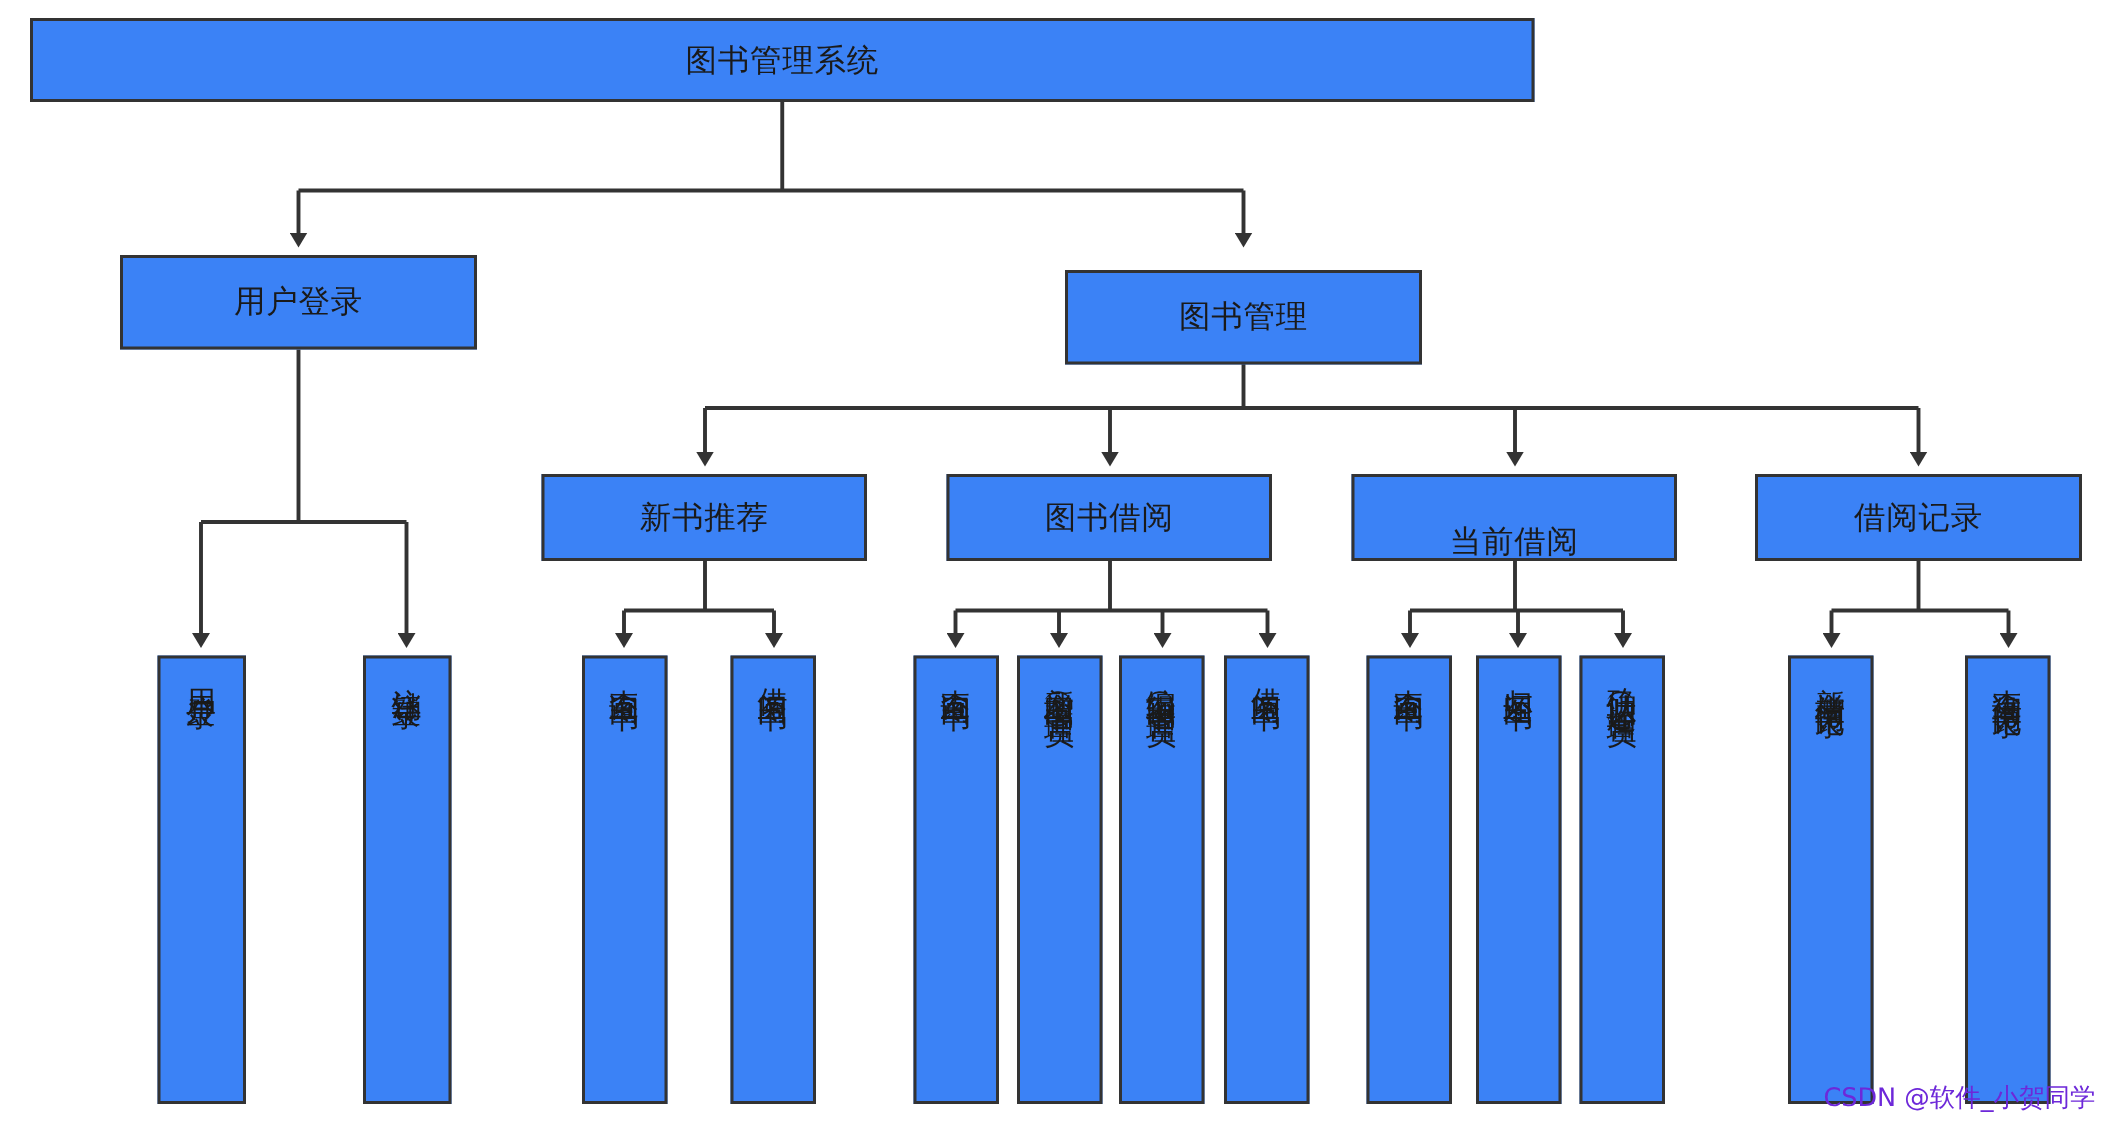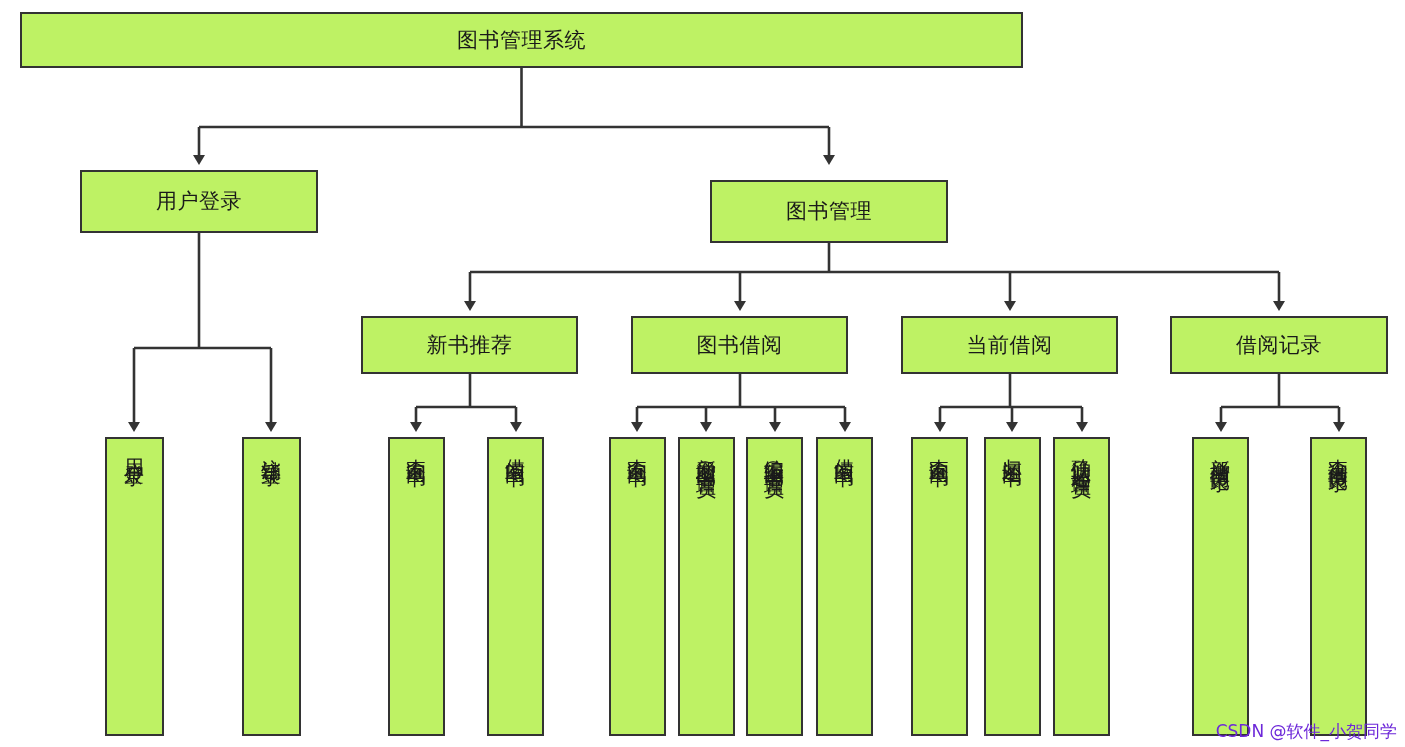--- a/index.html
+++ b/index.html
@@ -22,21 +22,21 @@
     position: absolute;
     left: 0;
     top: 0;
     width: 1405px;
     height: 747px;
     pointer-events: none;
   }
   .node {
     position: absolute;
     box-sizing: border-box;
-    background: #bef264;
+    background: #3b82f6;
     border: 2px solid #333333;
     display: flex;
     align-items: center;
     justify-content: center;
     color: #1a1a1a;
     z-index: 2;
   }
   .node .lbl {
     display: block;
     text-align: center;
@@ -138,21 +138,21 @@
   <div class="node horiz" style="left:710px; top:180px; width:238px; height:63px;">
     <span class="lbl">图书管理</span>
   </div>
 
   <div class="node horiz" style="left:361px; top:316px; width:217px; height:58px;">
     <span class="lbl">新书推荐</span>
   </div>
   <div class="node horiz" style="left:631px; top:316px; width:217px; height:58px;">
     <span class="lbl">图书借阅</span>
   </div>
-  <div class="node horiz" style="left:901px; top:316px; width:217px; height:58px;">
+  <div class="node horiz" style="left:901px; top:316px; width:217px; height:58px;align-items:flex-end;">
     <span class="lbl">当前借阅</span>
   </div>
   <div class="node horiz" style="left:1170px; top:316px; width:218px; height:58px;">
     <span class="lbl">借阅记录</span>
   </div>
 
   <div class="node vert" style="left:105px; top:437px; width:59px; height:299px;">
     <span class="lbl">用户登录</span>
   </div>
   <div class="node vert" style="left:242px; top:437px; width:59px; height:299px;">

